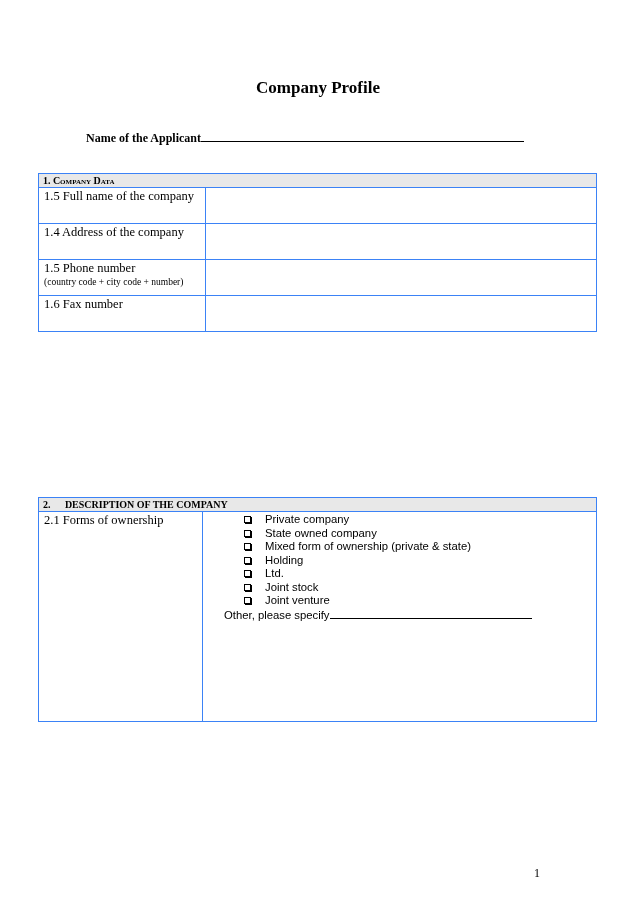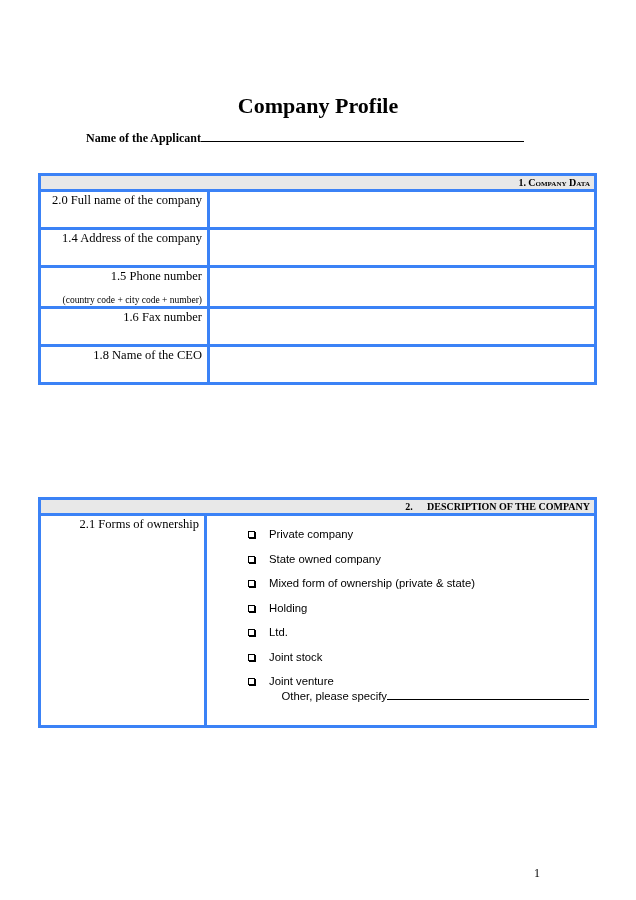--- a/index.html
+++ b/index.html
@@ -1,32 +1,32 @@
 <!DOCTYPE html>
 <html><head>
 <meta charset="utf-8">
 <style>
   html, body { margin:0; padding:0; background:#fff; }
   body { width:636px; height:900px; position:relative; overflow:hidden;
          font-family:"Liberation Serif", serif; color:#000; }
   .title { position:absolute; top:78px; left:0; width:636px; text-align:center;
-           font-weight:bold; font-size:22px;margin-top:15px; }
+           font-weight:bold; font-size:17px; }
   .applicant { position:absolute; top:130px; left:86px; font-weight:bold; font-size:12px; }
   .applicant .line { display:inline-block; width:323px; border-bottom:1px solid #000; height:11px; vertical-align:baseline; }
   table { position:absolute; left:38px; width:559px; border-collapse:collapse; }
-  td { border:3px solid #3b82f6; vertical-align:top; padding:1px 5px; font-size:12.5px;text-align:right; }
+  td { border:1px solid #3b82f6; vertical-align:top; padding:1px 5px; font-size:12.5px; }
   .hdr td { background:#e8e8e8; font-weight:bold; font-size:9.5px; padding:1px 4px; height:10px; }
   .hdr .num { font-size:10px; }
   .t1 { top:173px; }
   .t1 td.lbl { width:156px; height:33px; }
-  .small { font-size:9.5px; display:block; margin-top:11px; }
+  .small { font-size:9.5px; display:block; margin-top:1px; }
   .t2 { top:497px; }
   .t2 td.lbl { width:153px; height:207px; }
   .opts { padding-left:39px; font-family:"Liberation Sans", sans-serif; font-size:11.3px; line-height:13.5px; }
-  .opt { display:flex; align-items:center;margin-top:11px; }
+  .opt { display:flex; align-items:center; }
   .box { display:inline-block; width:5px; height:5px; border:1px solid #000; margin-right:14px; margin-left:2px; box-shadow:1px 1px 0 #000; }
   .other .uline { display:inline-block; width:202px; border-bottom:1px solid #000; height:10px; }
   .pagenum { position:absolute; top:866px; left:534px; font-size:12px; }
 </style>
 </head>
 <body>
 
 <div class="title">Company Profile</div>
 
 <div class="applicant">
@@ -35,40 +35,36 @@
 
 <table class="t1">
   <tbody>
       <tr class="hdr">
     <td colspan="2">
       <span class="num">1.</span>
       <span style="font-variant:small-caps;font-size:10px;">Company Data</span>
     </td>
   </tr>
   <tr>
-    <td class="lbl">2.0 Full name of the company</td>
+    <td class="lbl">1.5 Full name of the company</td>
     <td></td>
   </tr>
   <tr>
     <td class="lbl">1.4 Address of the company</td>
     <td></td>
   </tr>
   <tr>
     <td class="lbl">
       <span>1.5 Phone number</span>
       <span class="small">(country code + city code + number)</span>
     </td>
     <td></td>
   </tr>
   <tr>
     <td class="lbl">1.6 Fax number</td>
-    <td></td>
-  </tr>
-  <tr>
-    <td class="lbl">1.8 Name of the CEO</td>
     <td></td>
   </tr>
 </tbody>
   </table>
 
 <table class="t2">
   <tbody>
       <tr class="hdr">
     <td colspan="2">
       <span class="num">2.</span>

